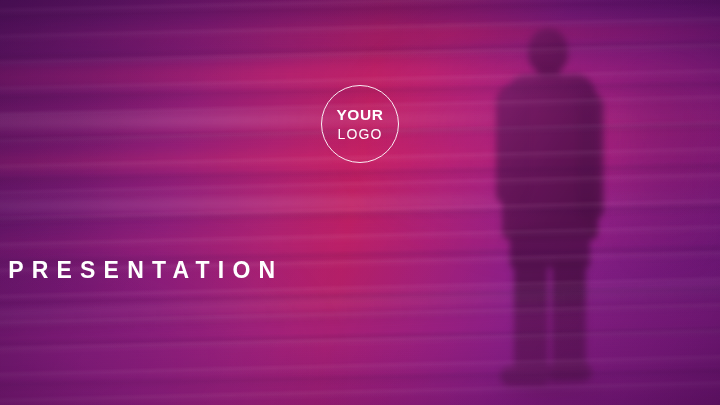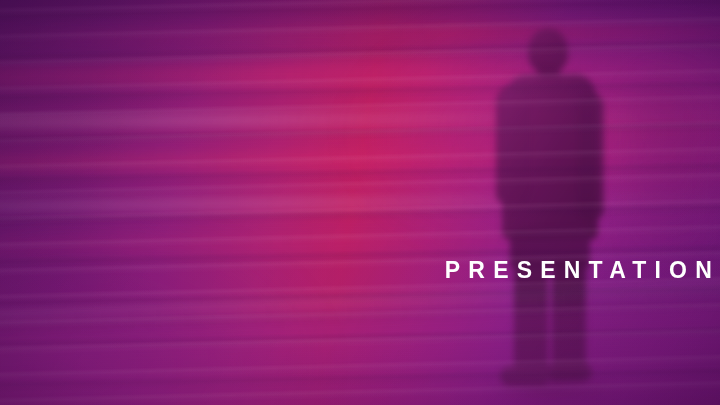--- a/index.html
+++ b/index.html
@@ -346,21 +346,21 @@
     letter-spacing: 1.2px;
     line-height: 1;
     white-space: nowrap;
   }
 
   .subtitle {
     position: absolute;
     left: 0;
     right: 0;
     top: 259px;
-    text-align: right;
+    text-align: left;
     color: #ffffff;
     font-size: 23px;
     font-weight: 700;
     letter-spacing: 8.2px;
     text-indent: 8.2px;
     line-height: 1;
     white-space: nowrap;
   }
 </style>
 </head>
@@ -400,19 +400,23 @@
   <div class="floor-edge"></div>
 
   <div class="bg-layer bg-streaks-dark"></div>
   <div class="bg-layer bg-streaks-light"></div>
   <div class="bg-layer bg-wash"></div>
   <div class="bg-layer bg-lift"></div>
   <div class="bg-layer bg-vignette"></div>
 
   <div class="content">
 
+    <div class="logo-badge">
+      <span class="logo-top">YOUR</span>
+      <span class="logo-bottom">LOGO</span>
+    </div>
 
 
     <div class="subtitle">PRESENTATION</div>
 
   </div>
 
 </div>
 
 </body></html>

